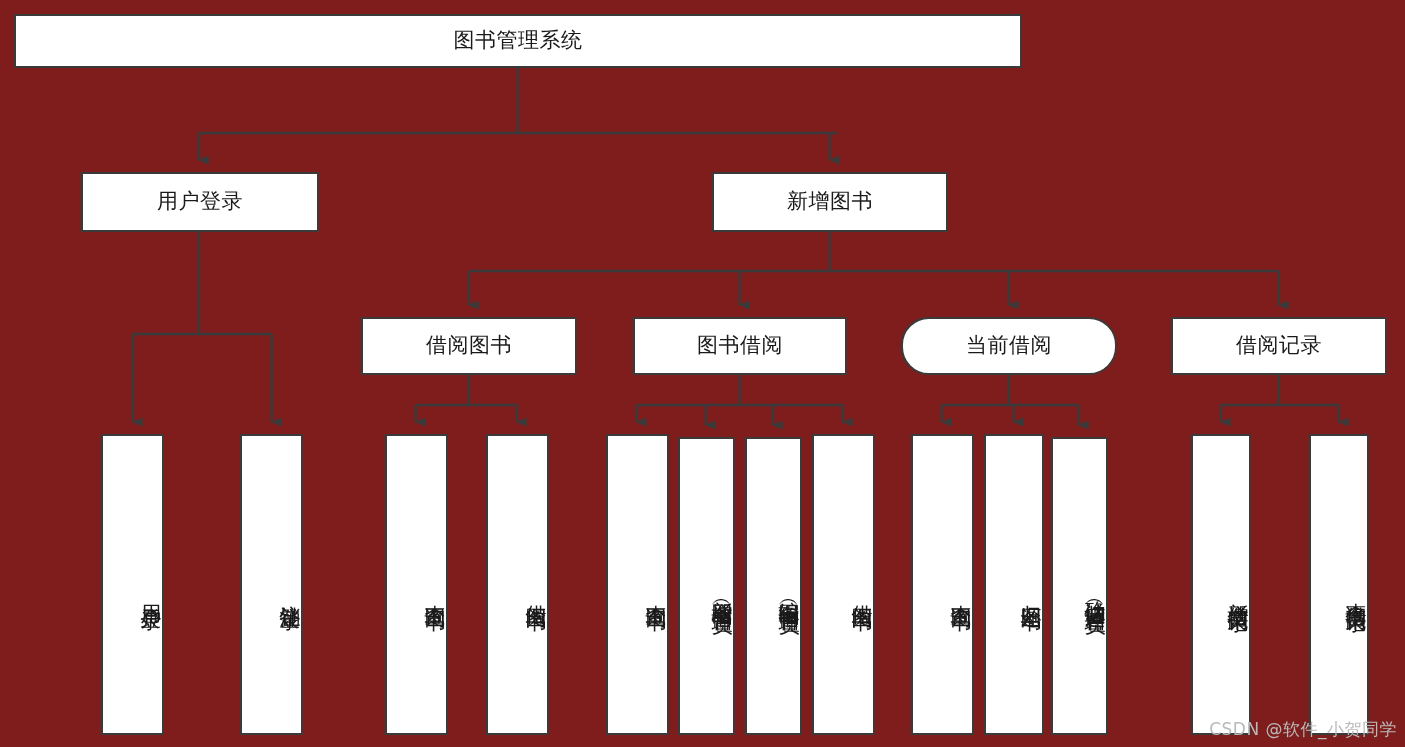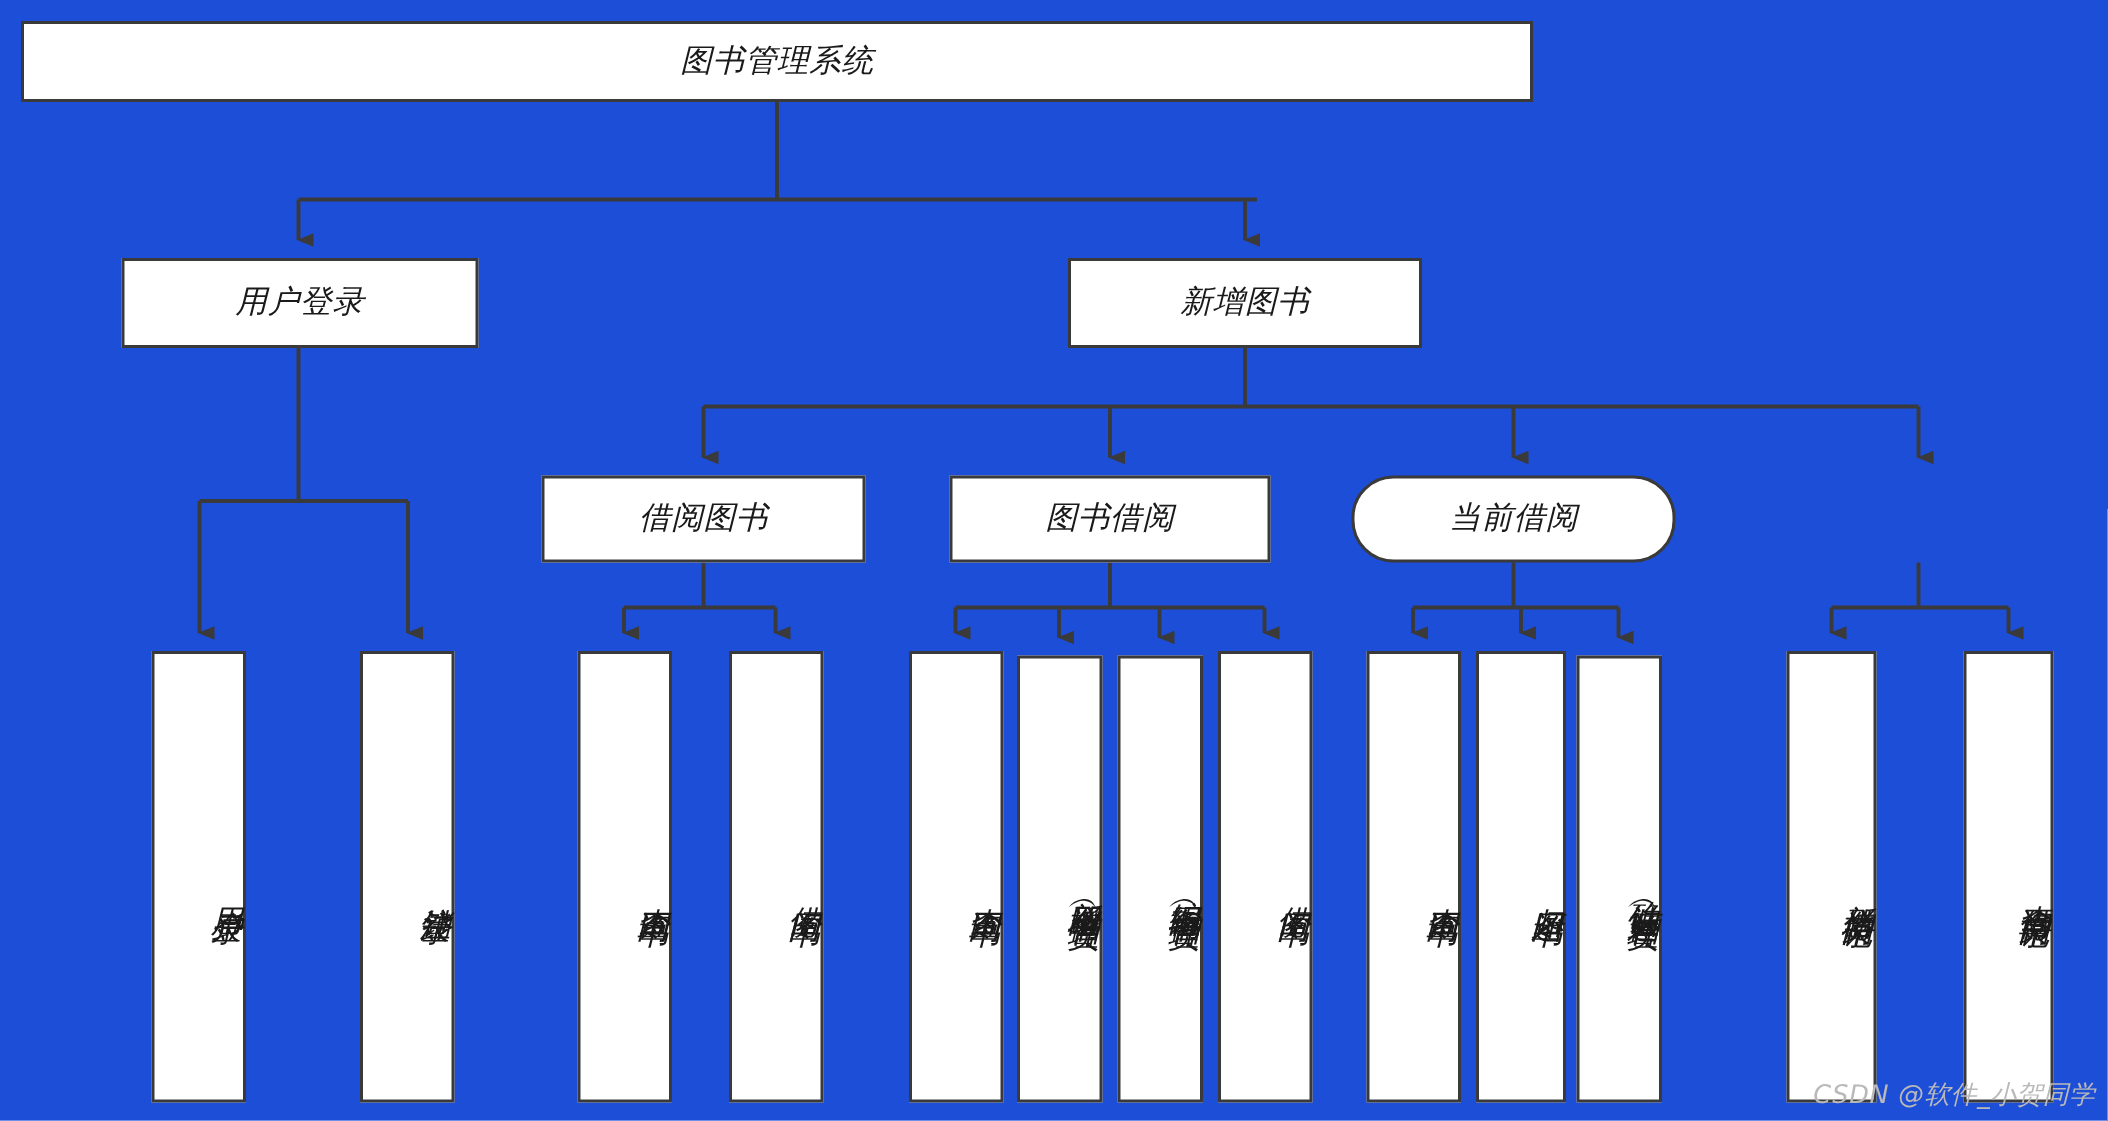--- a/index.html
+++ b/index.html
@@ -10,22 +10,21 @@
   body {
     width: 1405px;
     height: 747px;
     font-family: "DejaVu Sans", "Liberation Sans", sans-serif;
     overflow: hidden;
   }
   #diagram-root {
     position: relative;
     width: 1405px;
     height: 747px;
-    background: #1d4ed8;
-    font-style: italic;
+    background: #7f1d1d;
   }
   svg.connectors {
     position: absolute;
     left: 0;
     top: 0;
     width: 1405px;
     height: 747px;
     pointer-events: none;
   }
   .node {
@@ -141,20 +140,23 @@
 
   <div class="node horiz" id="n-l2-0" style="left: 361px; top: 317px; width: 216px; height: 58px;">
     <span class="node-label">借阅图书</span>
   </div>
   <div class="node horiz" id="n-l2-1" style="left: 633px; top: 317px; width: 214px; height: 58px; text-align: right;">
     <span class="node-label">图书借阅</span>
   </div>
   <div class="node horiz" id="n-l2-2" style="left: 901px; top: 317px; width: 216px; height: 58px; border-radius: 28px;">
     <span class="node-label">当前借阅</span>
   </div>
+  <div class="node horiz" id="n-l2-3" style="left: 1171px; top: 317px; width: 216px; height: 58px;">
+    <span class="node-label">借阅记录</span>
+  </div>
 
   <div class="node vert" id="n-lf-0" style="left: 101px; top: 434px; width: 63px; height: 301px;">
     <span class="node-label">用户登录</span>
   </div>
   <div class="node vert" id="n-lf-1" style="left: 240px; top: 434px; width: 63px; height: 301px;">
     <span class="node-label">注销登录</span>
   </div>
   <div class="node vert" id="n-lf-2" style="left: 385px; top: 434px; width: 63px; height: 301px;">
     <span class="node-label">查询图书</span>
   </div>

